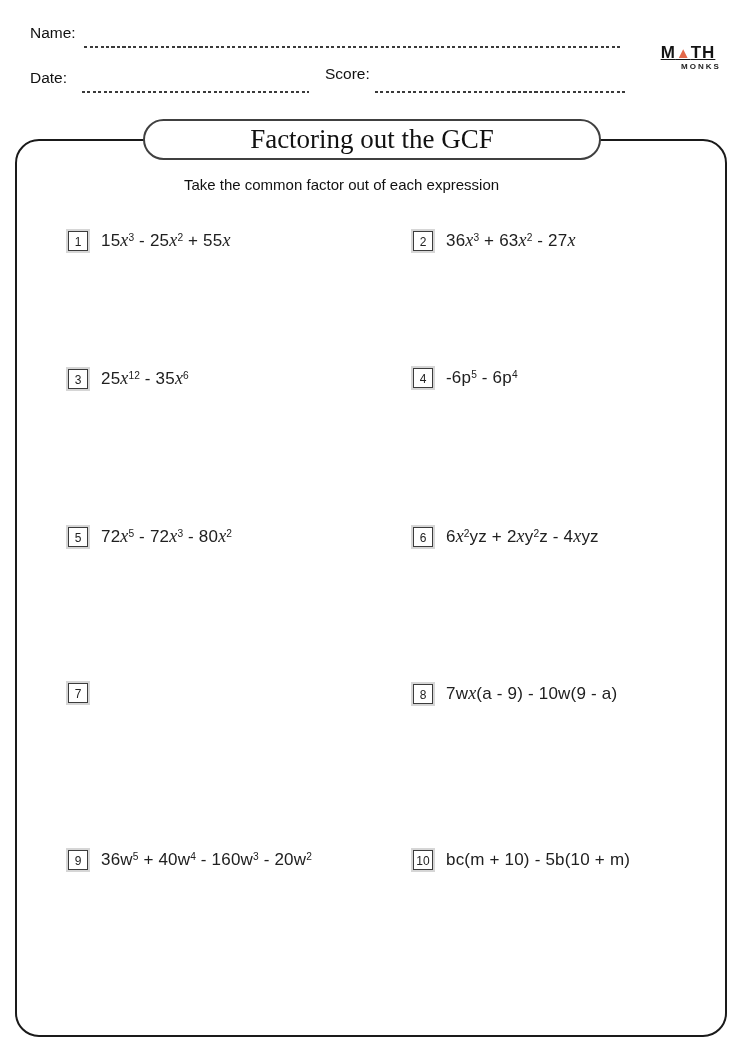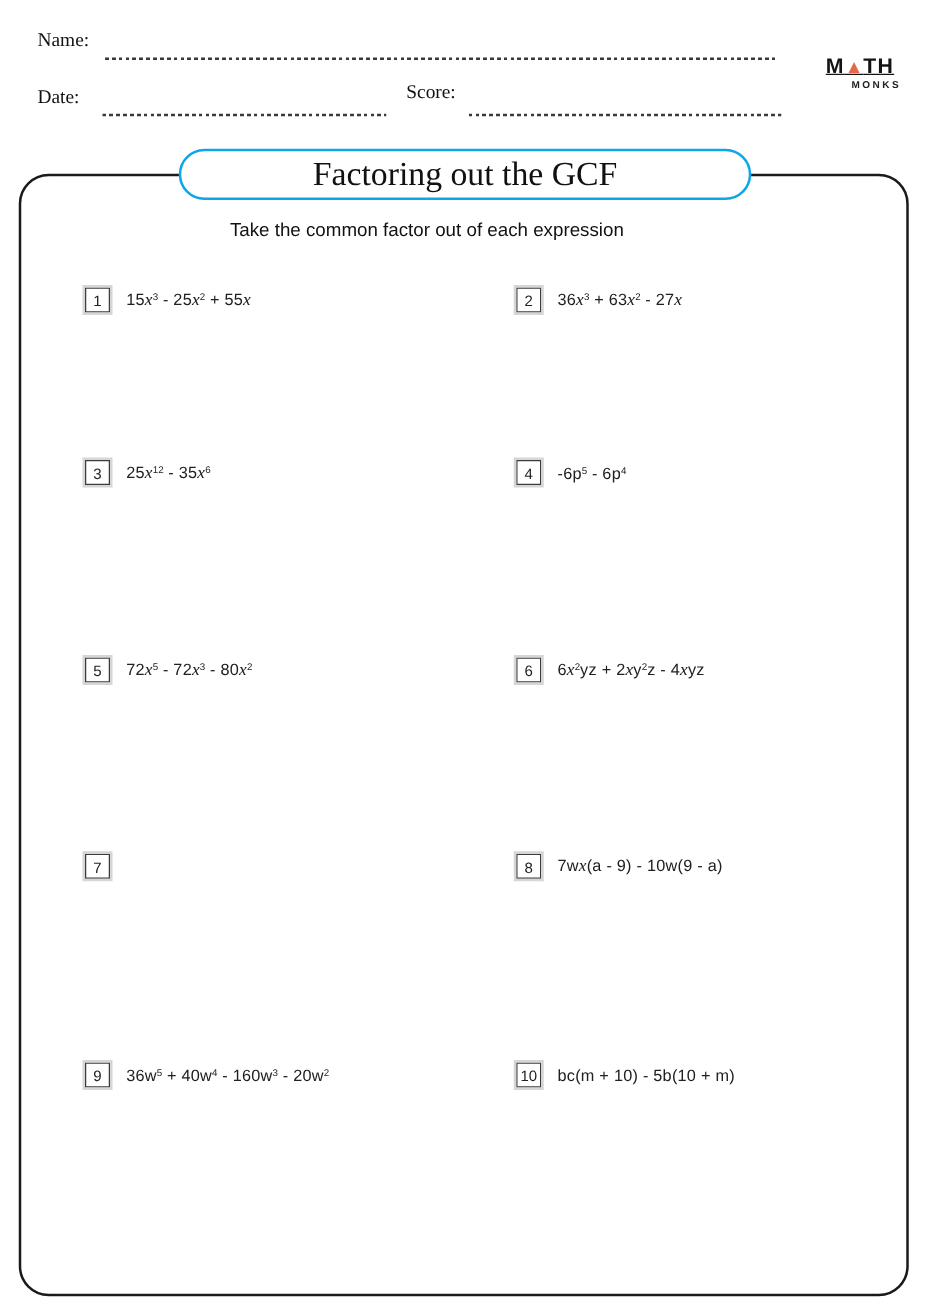--- a/index.html
+++ b/index.html
@@ -12,21 +12,20 @@
     font-family: "Liberation Sans", sans-serif;
     color: #1c1c1c;
     overflow: hidden;
   }
 
   
   .field-label {
     position: absolute;
     font-size: 15.5px;
     color: #111;
-    font-family: Liberation Serif, serif;
   }
   .name-label  { left: 30px;  top: 24px; }
   .date-label  { left: 30px;  top: 69px; }
   .score-label { left: 325px; top: 65px; }
 
   .dashline {
     position: absolute;
     height: 2px;
     background: repeating-linear-gradient(90deg,
       #3a3a3a 0, #3a3a3a 3px, transparent 3px, transparent 5.5px);
@@ -67,21 +66,21 @@
     left: 15px; top: 139px;
     width: 712px; height: 898px;
     border: 2px solid #1a1a1a;
     border-radius: 24px;
   }
   .title-pill {
     position: absolute;
     left: 143px; top: 119px;
     width: 458px; height: 41px;
     background: #ffffff;
-    border: 2px solid #0ea5e9;
+    border: 2px solid #404040;
     border-radius: 22px;
     display: flex;
     align-items: center;
     justify-content: center;
     z-index: 2;
   }
   .title-text {
     font-family: "Liberation Serif", serif;
     font-size: 27px;
     color: #111;
@@ -110,21 +109,21 @@
     line-height: 20px;
     text-align: center;
     font-size: 12px;
     color: #222;
     border: 1px solid #3c3c3c;
     outline: 2px solid #d6d6d6;
     background: #fff;
     flex: 0 0 auto;
   }
   .expr {
-    font-size: 13px;
+    font-size: 17px;
     color: #202020;
     letter-spacing: 0.2px;
   }
   .expr em {
     font-family: "Liberation Serif", serif;
     font-style: italic;
     font-size: 1.06em;
   }
   .expr sup {
     font-size: 0.6em;

